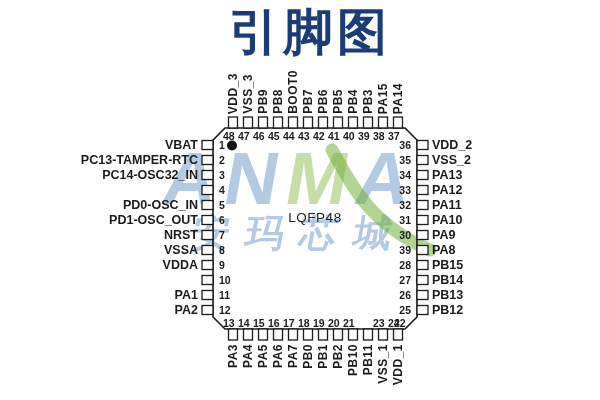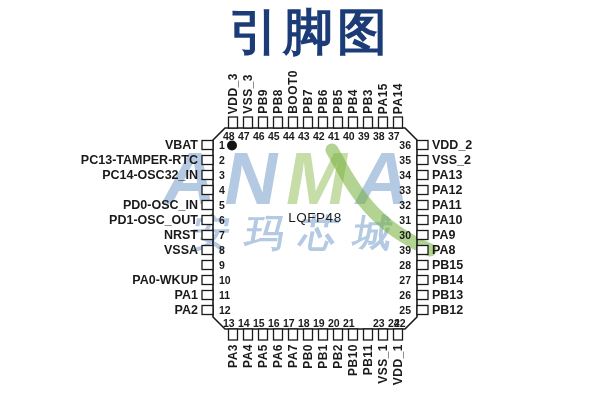--- a/index.html
+++ b/index.html
@@ -108,22 +108,22 @@
       <div class="num" style="left: 219px; top: 184px;">4</div>
       <div class="num" style="left: 219px; top: 199px;">5</div>
       <div class="lbl lbl-l" style="left: 20px; width: 178px; top: 197.5px;">PD0-OSC_IN</div>
       <div class="num" style="left: 219px; top: 214px;">6</div>
       <div class="lbl lbl-l" style="left: 20px; width: 178px; top: 212.5px;">PD1-OSC_OUT</div>
       <div class="num" style="left: 219px; top: 229px;">7</div>
       <div class="lbl lbl-l" style="left: 20px; width: 178px; top: 227.5px;">NRST</div>
       <div class="num" style="left: 219px; top: 244px;">8</div>
       <div class="lbl lbl-l" style="left: 20px; width: 178px; top: 242.5px;">VSSA</div>
       <div class="num" style="left: 219px; top: 259px;">9</div>
+      <div class="lbl lbl-l" style="left: 20px; width: 178px; top: 257.5px;">VDDA</div>
       <div class="num" style="left: 219px; top: 274px;">10</div>
-      <div class="lbl lbl-l" style="left: 20px; width: 178px; top: 272.5px;">PA0-WKUP</div>
       <div class="num" style="left: 219px; top: 289px;">11</div>
       <div class="lbl lbl-l" style="left: 20px; width: 178px; top: 287.5px;">PA1</div>
       <div class="num" style="left: 219px; top: 304px;">12</div>
       <div class="lbl lbl-l" style="left: 20px; width: 178px; top: 302.5px;">PA2</div>
       <div class="num num-r" style="left: 376px; width: 35px; top: 139px;">36</div>
       <div class="lbl" style="left: 432px; top: 137.5px;">VDD_2</div>
       <div class="num num-r" style="left: 376px; width: 35px; top: 154px;">35</div>
       <div class="lbl" style="left: 432px; top: 152.5px;">VSS_2</div>
       <div class="num num-r" style="left: 376px; width: 35px; top: 169px;">34</div>
       <div class="lbl" style="left: 432px; top: 167.5px;">PA13</div>

